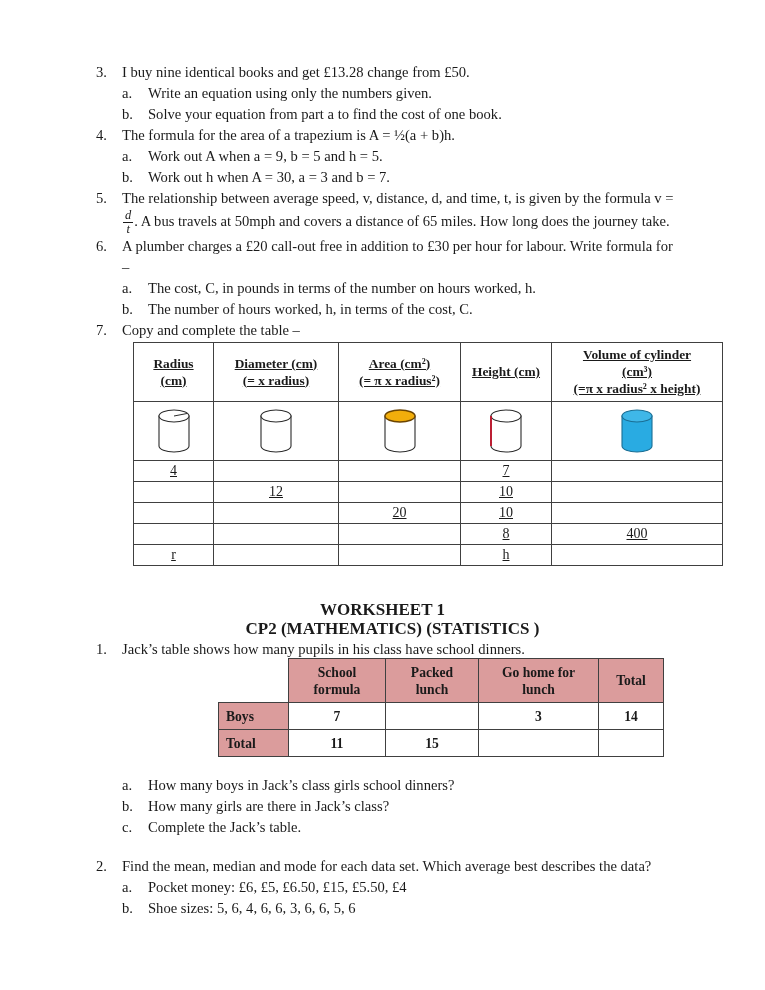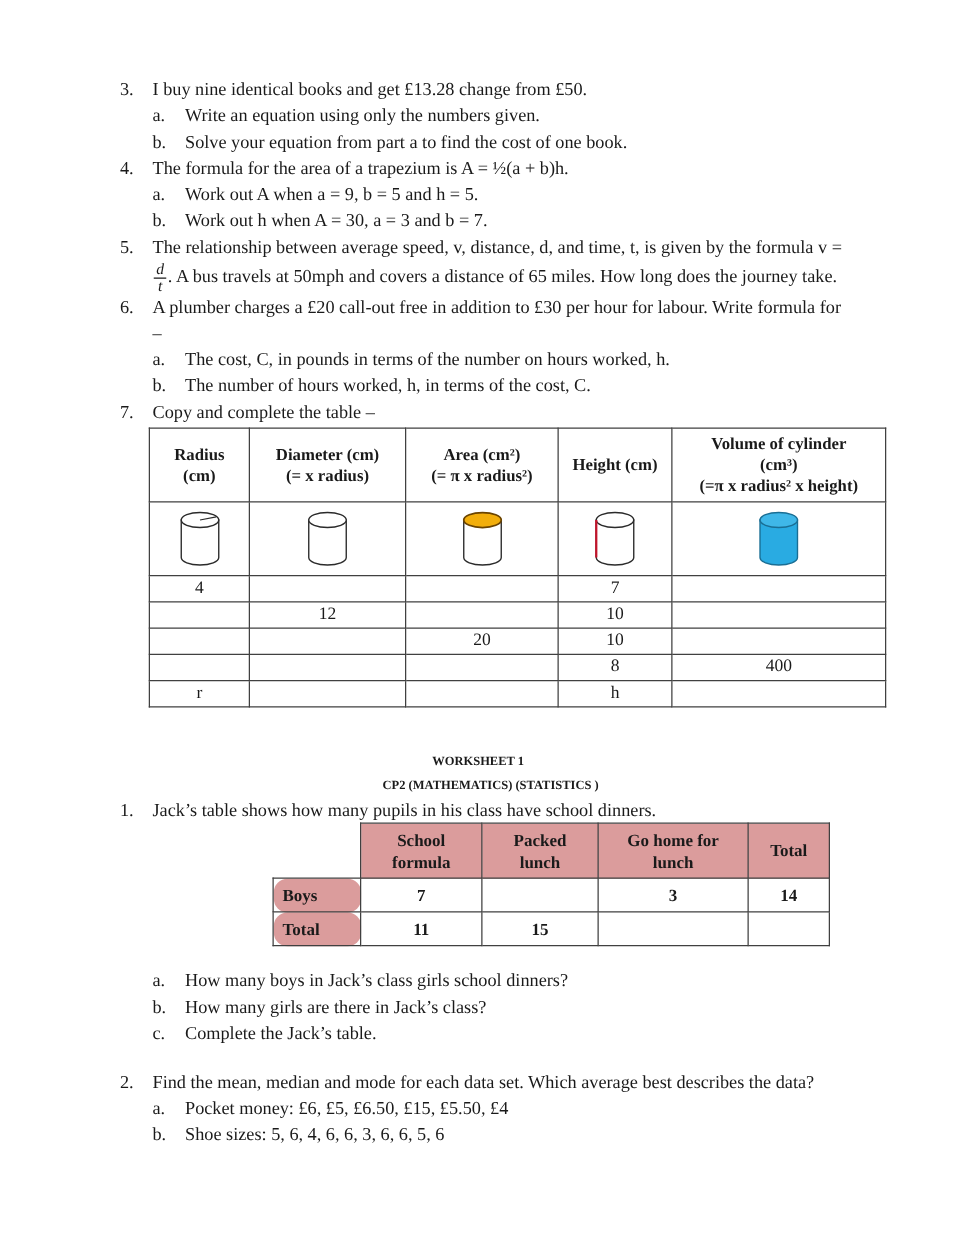--- a/index.html
+++ b/index.html
@@ -62,23 +62,24 @@
     font-size: 12.5px;
     line-height: 1.02;
     margin: 0 1px;
   }
   .frac .num { display: block; padding: 0 2px; }
   .frac .den { display: block; border-top: 1px solid #1a1a1a; padding: 0 2px; }
 
   
   .cyl-table-wrap {
     position: absolute;
-    left: 119px;
+    left: 133px;
     top: 342px;
     width: 589px;
+    text-decoration: underline;
   }
   table.cyl {
     border-collapse: collapse;
     width: 589px;
     table-layout: fixed;
   }
   table.cyl td, table.cyl th {
     border: 1px solid #404040;
     padding: 0;
     vertical-align: middle;
@@ -97,21 +98,21 @@
     font-size: 14px;
   }
 
   
   .wtitle {
     position: absolute;
     left: 0;
     width: 765px;
     text-align: center;
     font-weight: bold;
-    font-size: 10px;
+    font-size: 17px;
     line-height: 19px;
   }
   #wtitle1 { top: 600px; }
   #wtitle2 { top: 619px; margin-left: 10px; }
 
   
   .stats-intro {
     position: absolute;
     left: 96px;
     top: 639px;
@@ -149,21 +150,20 @@
     background: transparent;
   }
   table.stats td.hdr {
     background: #DB9C9C;
     height: 39px;
   }
   table.stats td.rowlbl {
     background: #DB9C9C;
     text-align: left;
     padding-left: 7px;
-    border-radius: 11px;
   }
 
   
   .qlist2 {
     position: absolute;
     left: 96px;
     top: 775px;
     width: 615px;
   }
   .gap { height: 18px; }

